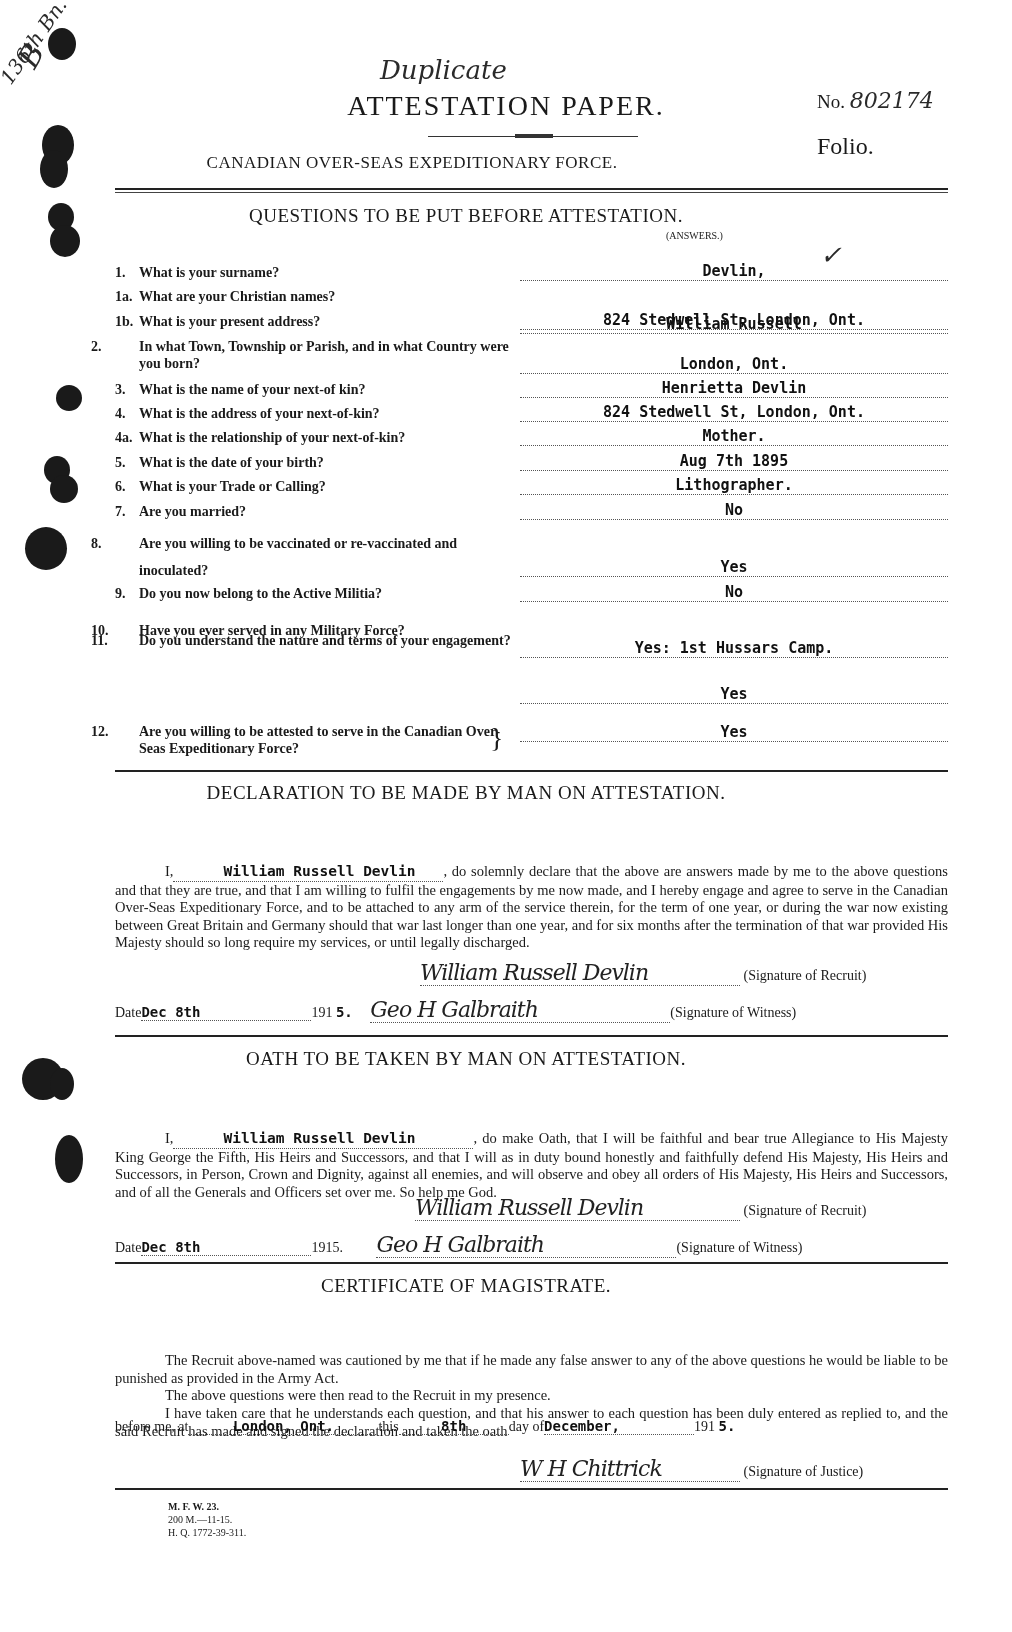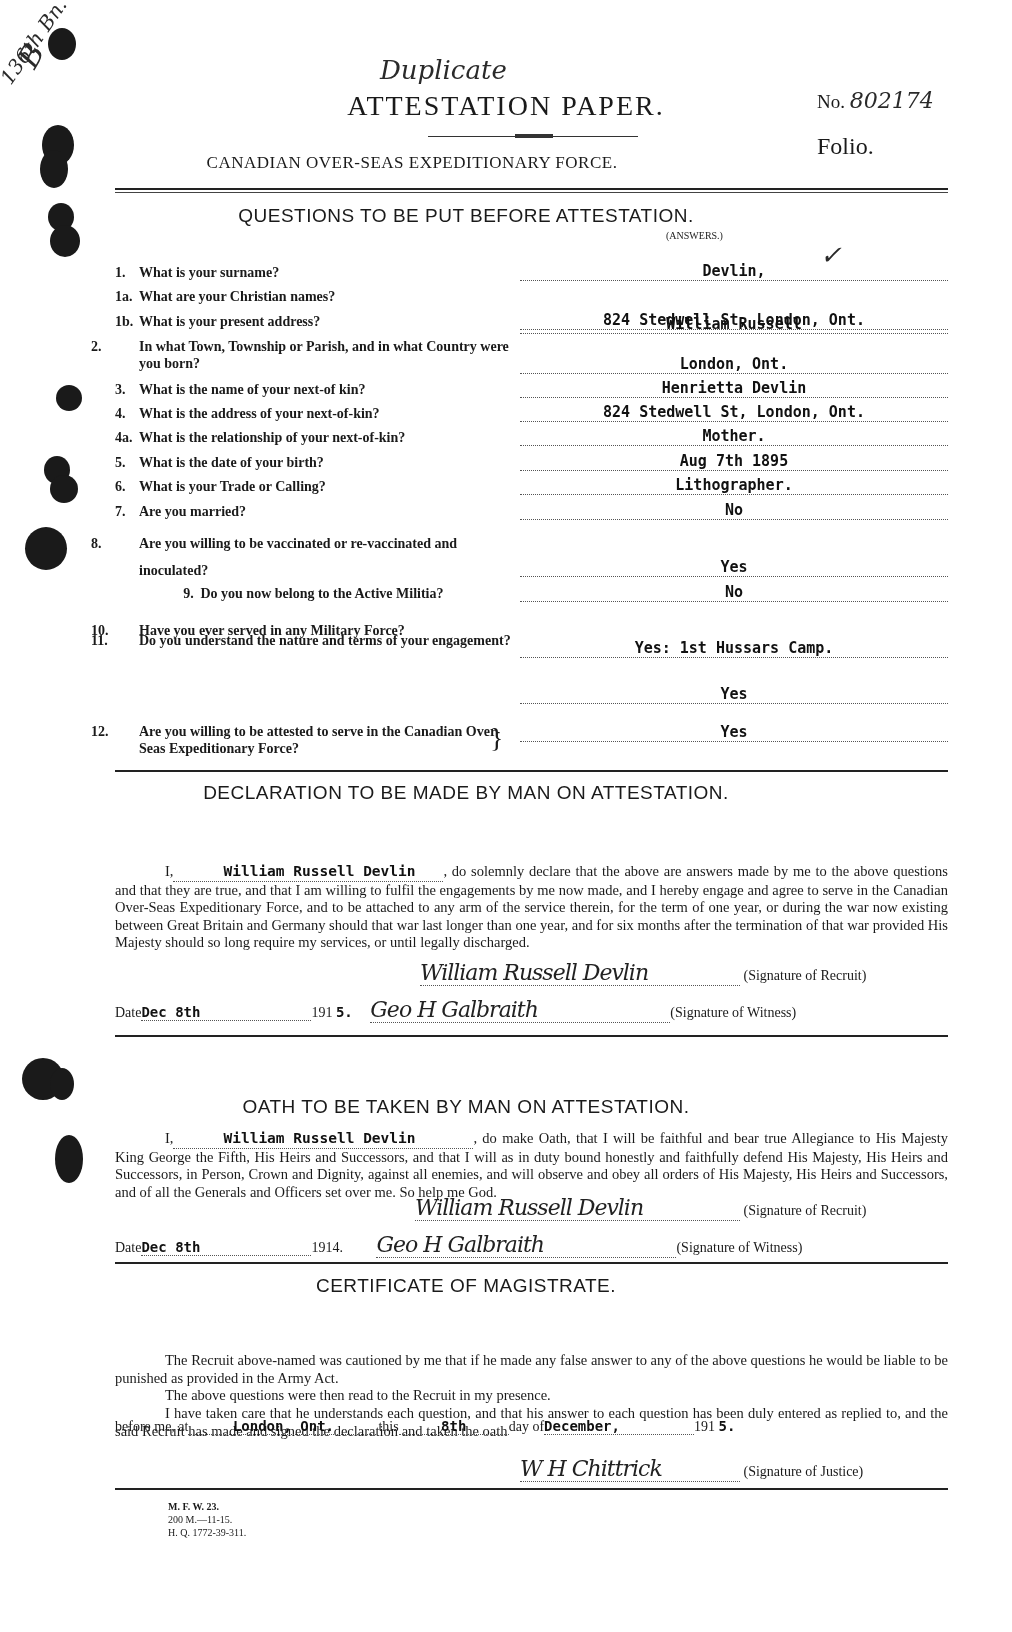--- a/index.html
+++ b/index.html
@@ -8,21 +8,21 @@
     font-family: "DejaVu Serif", "Liberation Serif", serif; color: #1a1a1a;
   }
   .abs { position: absolute; }
   .hole { position: absolute; background: #1a1a1a; border-radius: 50%; }
   .hand { font-family: "DejaVu Serif", serif; font-style: italic; color: #2a2a2a; }
   .type { font-family: "DejaVu Sans Mono", "Liberation Mono", monospace; font-weight: bold; color: #111; }
   .title-main { left: 0; width: 1012px; text-align: center; top: 90px; font-size: 28px; letter-spacing: 2px; font-family: "Liberation Serif", serif; }
   .title-sub { left: 0; width: 824px; text-align: center; top: 153px; font-size: 17px; letter-spacing: 0.5px; font-family: "Liberation Serif", serif; }
   .rule { position: absolute; left: 115px; width: 833px; height: 0; border-top: 2px solid #222; }
   .rule.double { border-top: 2px solid #222; border-bottom: 1px solid #444; height: 2px; }
-  .h2 { position: absolute; left: 0; width: 932px; text-align: center; font-size: 19px; letter-spacing: 0.5px; font-family: Liberation Sans, sans-serif; }
+  .h2 { position: absolute; left: 0; width: 932px; text-align: center; font-size: 19px; letter-spacing: 0.5px; font-family: Liberation Serif, serif; }
   .q { position: absolute; left: 115px; width: 390px; font-size: 14px; line-height: 17px; font-family: "Liberation Serif", serif; font-weight: bold; }
   .q .num { display: inline-block; width: 24px; }
   .a { position: absolute; left: 520px; width: 428px; font-size: 15px; border-bottom: 1px dotted #555; height: 18px; line-height: 18px; white-space: nowrap; text-align: center; }
   .small { font-size: 10px; }
   .para { position: absolute; left: 115px; width: 833px; font-size: 14.5px; line-height: 17.5px; text-align: justify; font-family: "Liberation Serif", serif; margin-top: 40px; }
   .sigline { position: absolute; font-size: 14px; font-family: "Liberation Serif", serif; white-space: nowrap; }
   .dots { border-bottom: 1px dotted #555; display: inline-block; }
   .footer { position: absolute; left: 130px; font-size: 10px; line-height: 13px; text-align: left; font-family: "Liberation Serif", serif; margin-left: 38px; }
   .sig { font-family: "DejaVu Serif", serif; font-style: italic; font-size: 22px; color: #222; letter-spacing: -1px; }
 </style>
@@ -89,21 +89,21 @@
 
   <div class="q" style="top:478px;"><span class="num">6.</span><span>What is your Trade or Calling?</span></div>
   <div class="a type" style="top:476px;">Lithographer.</div>
 
   <div class="q" style="top:503px;"><span class="num">7.</span><span>Are you married?</span></div>
   <div class="a type" style="top:501px;">No</div>
 
   <div class="q" style="top:530px;padding-left:24px;text-indent:-24px;line-height:27px;"><span class="num">8.</span><span>Are you willing to be vaccinated or re-vaccinated and inoculated?</span></div>
   <div class="a type" style="top:558px;">Yes</div>
 
-  <div class="q" style="top:585px;text-align:center;"><span class="num">9.</span><span>Do you now belong to the Active Militia?</span></div>
+  <div class="q" style="top:585px;"><span class="num">9.</span><span>Do you now belong to the Active Militia?</span></div>
   <div class="abs small" style="left:178px;top:602px;font-family:'Liberation Serif',serif;"></div>
   <div class="a type" style="top:583px;">No</div>
 
   <div class="q" style="top:622px;padding-left:24px;text-indent:-24px;"><span class="num">10.</span><span>Have you ever served in any Military Force?</span></div>
   <div class="a type" style="top:639px;">Yes: 1st Hussars Camp.</div>
 
   <div class="q" style="top:632px;padding-left:24px;text-indent:-24px;"><span class="num">11.</span><span>Do you understand the nature and terms of your engagement?</span></div>
   <div class="a type" style="top:685px;">Yes</div>
 
   <div class="q" style="top:723px;padding-left:24px;text-indent:-24px;width:372px;"><span class="num">12.</span><span>Are you willing to be attested to serve in the Canadian Over-Seas Expeditionary Force?</span></div>
@@ -122,30 +122,30 @@
   <span>(Signature of Recruit)</span>
 </div>
 <div class="sigline" style="left:115px;top:997px;">
   <span>Date</span><span class="type dots" style="min-width:170px;">Dec 8th</span><span>191</span>
   <span class="type">5.</span>
   <span class="sig dots" style="min-width:300px;margin-left:14px;">Geo H Galbraith</span><span>(Signature of Witness)</span>
 </div>
 
 <div class="rule" style="top:1035px;"></div>
 
-<div class="h2" style="top:1048px;margin-top:48px;">OATH TO BE TAKEN BY MAN ON ATTESTATION.</div>
+<div class="h2" style="top:1048px;">OATH TO BE TAKEN BY MAN ON ATTESTATION.</div>
 <div class="para" style="top:1090px;text-indent:50px;">
   <span>I,</span><span class="type dots" style="min-width:300px;">William Russell Devlin</span><span>, do make Oath, that I will be faithful and bear true Allegiance to His Majesty King George the Fifth, His Heirs and Successors, and that I will as in duty bound honestly and faithfully defend His Majesty, His Heirs and Successors, in Person, Crown and Dignity, against all enemies, and will observe and obey all orders of His Majesty, His Heirs and Successors, and of all the Generals and Officers set over me. So help me God.</span>
 </div>
 <div class="sigline" style="left:415px;top:1195px;">
   <span class="sig dots" style="min-width:325px;">William Russell Devlin</span>
   <span>(Signature of Recruit)</span>
 </div>
 <div class="sigline" style="left:115px;top:1232px;">
-  <span>Date</span><span class="type dots" style="min-width:170px;">Dec 8th</span><span>1914.</span>
+  <span>Date</span><span class="type dots" style="min-width:170px;">Dec 8th</span><span>1915.</span>
   <span class="sig dots" style="min-width:300px;margin-left:30px;">Geo H Galbraith</span><span>(Signature of Witness)</span>
 </div>
 
 <div class="rule" style="top:1262px;"></div>
 
 <div class="h2" style="top:1275px;">CERTIFICATE OF MAGISTRATE.</div>
 <div class="para" style="top:1312px;text-indent:50px;">The Recruit above-named was cautioned by me that if he made any false answer to any of the above questions he would be liable to be punished as provided in the Army Act.</div>
 <div class="para" style="top:1347px;text-indent:50px;">The above questions were then read to the Recruit in my presence.</div>
 <div class="para" style="top:1365px;text-indent:50px;">I have taken care that he understands each question, and that his answer to each question has been duly entered as replied to, and the said Recruit has made and signed the declaration and taken the oath</div>
 <div class="sigline" style="left:115px;top:1418px;">

